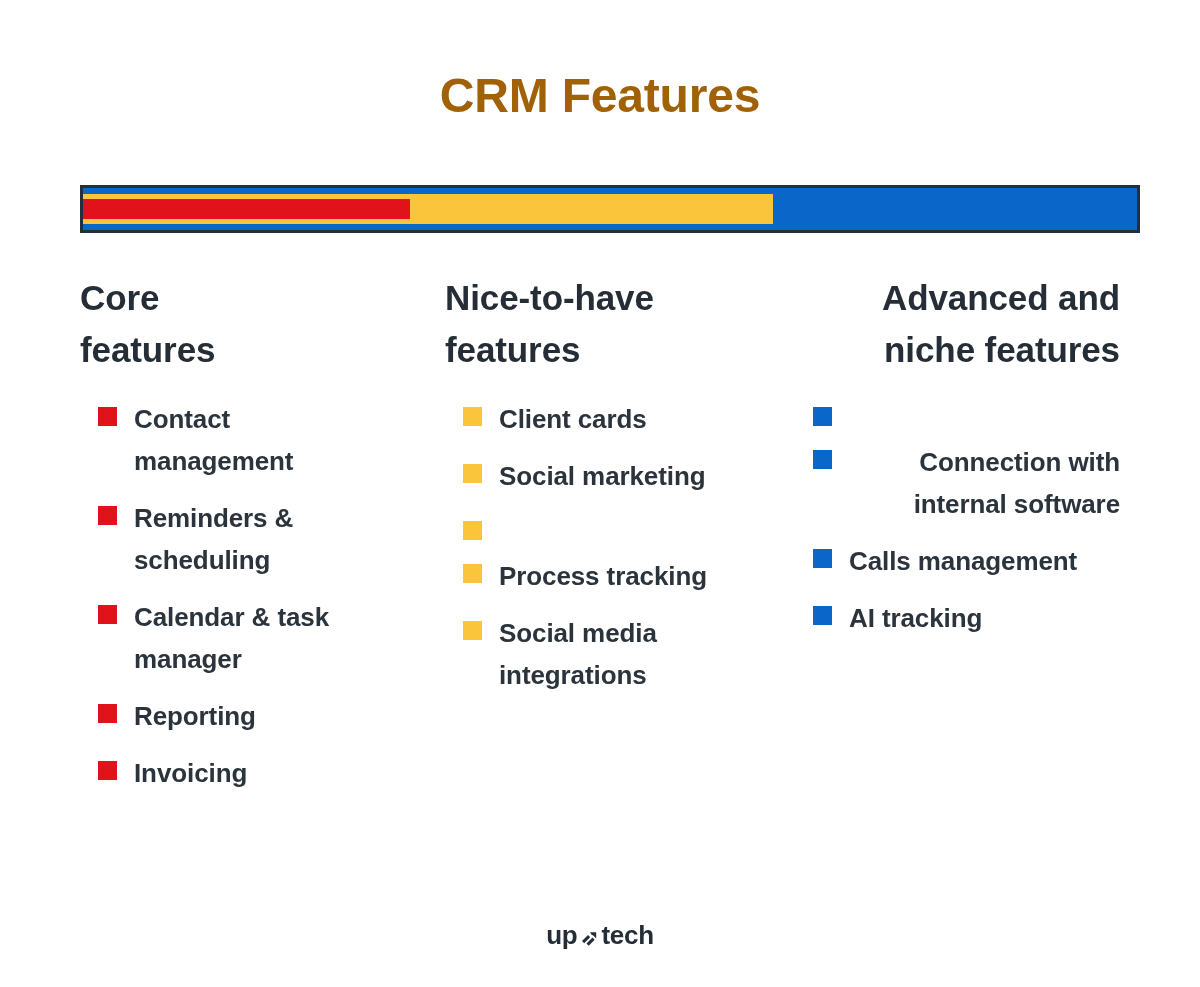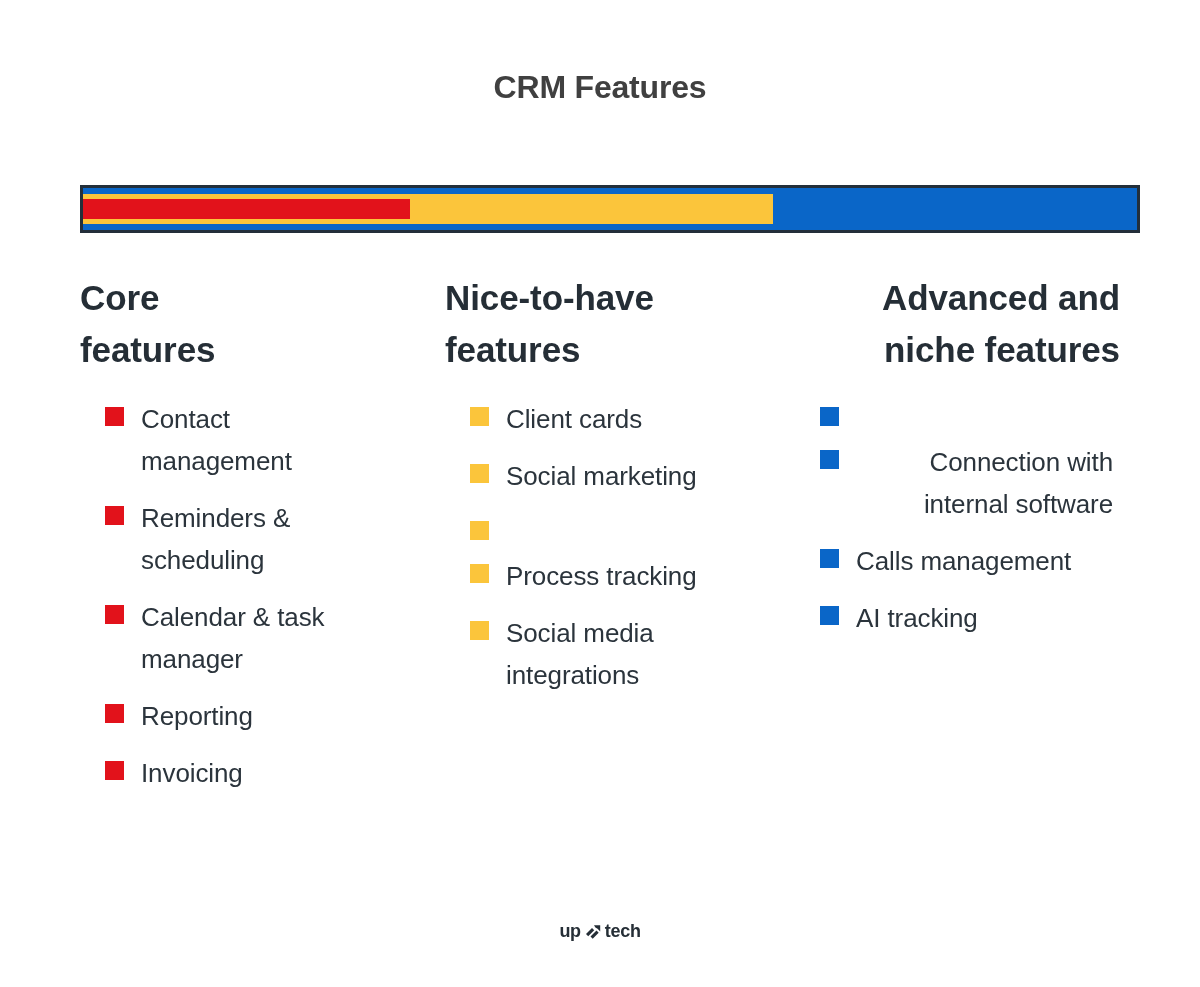--- a/index.html
+++ b/index.html
@@ -16,24 +16,24 @@
     position: relative;
   }
 
   
   .title {
     position: absolute;
     top: 70px;
     left: 0;
     width: 1200px;
     text-align: center;
-    font-size: 32px;
+    font-size: 48px;
     font-weight: bold;
     letter-spacing: -0.2px;
-    color: #404040;
+    color: #a16207;
     line-height: 1.1;
   }
 
   
   .bar-wrap {
     position: absolute;
     left: 80px;
     top: 185px;
     width: 1060px;
     height: 48px;
@@ -85,22 +85,23 @@
     line-height: 1.48;
     color: #252e36;
     letter-spacing: -0.1px;
     margin: 0 0 22px 0;
     white-space: pre-line;
   }
   .col-3 .col-heading { white-space: normal; }
 
   .feature-list {
     list-style: none;
-    margin: 7px;
+    margin: 0;
     padding: 0;
+    font-weight: bold;
   }
   .feature-item {
     display: flex;
     align-items: flex-start;
     margin-bottom: 15px;
     padding-left: 18px;
   }
   .bullet {
     width: 19px;
     height: 19px;
@@ -119,21 +120,21 @@
     letter-spacing: -0.1px;
   }
 
   
   .logo {
     position: absolute;
     left: 0;
     top: 920px;
     width: 1200px;
     text-align: center;
-    font-size: 18px;
+    font-size: 26px;
     font-weight: bold;
     color: #252e36;
     letter-spacing: -0.3px;
     display: flex;
     align-items: center;
     justify-content: center;
     gap: 1px;
   }
   .logo-mark {
     display: inline-block;

